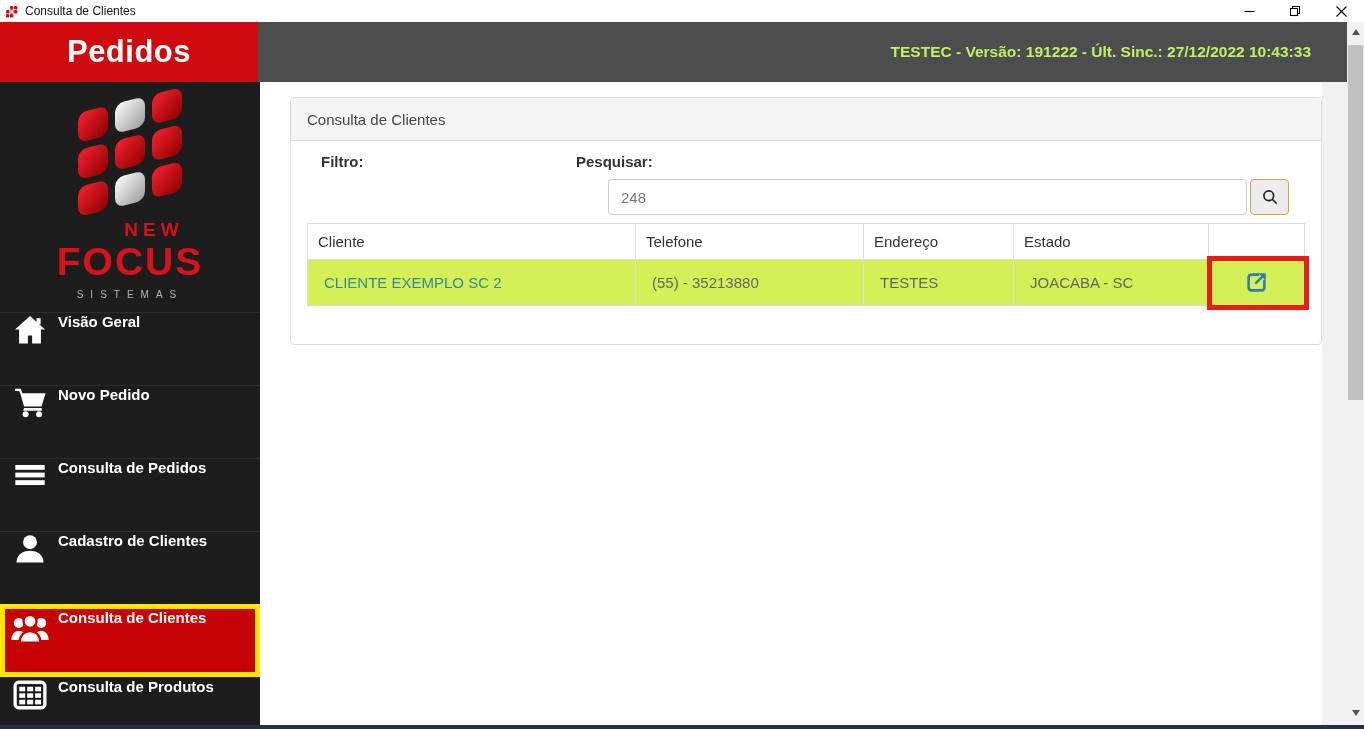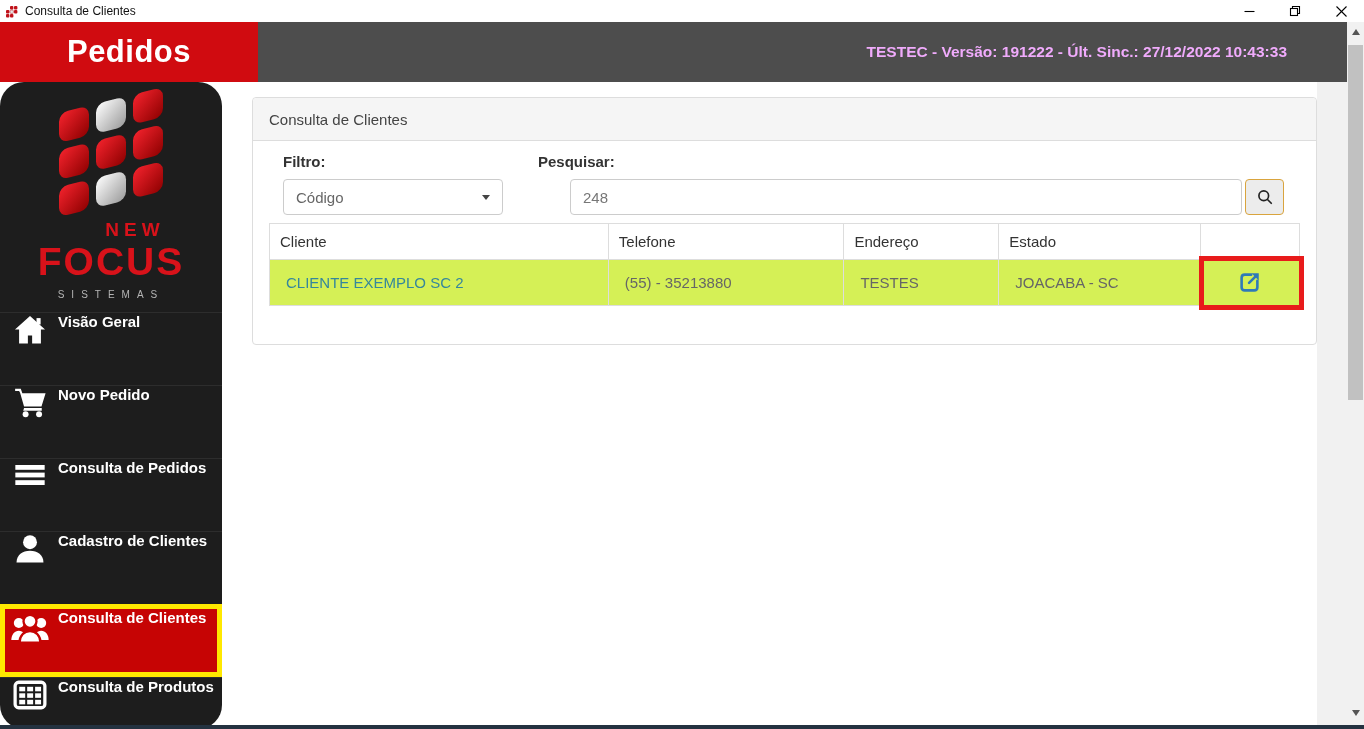--- a/index.html
+++ b/index.html
@@ -14,28 +14,28 @@
   .app-icon { width:13px; height:13px; margin:0 7px 0 5px; flex:0 0 auto; }
   .tb-title { font-size:12px; color:#111; }
   .tb-controls { margin-left:auto; display:flex; height:100%; }
   .tb-btn { width:46px; height:22px; display:flex; align-items:center; justify-content:center; }
 
   
   .viewport { position:absolute; top:22px; left:0; right:17px; bottom:0; }
   .header { height:60px; display:flex; }
   .brand { width:258px; background:#d00b10; color:#fff; font-size:31px; font-weight:bold;
            display:flex; align-items:center; justify-content:center; letter-spacing:0.5px; }
-  .topbar { flex:1; background:#4d4d4d; color:#f0abfc; font-weight:bold; font-size:15.5px;
-            display:flex; align-items:center; justify-content:flex-end; padding-right:60px; }
+  .topbar { flex:1; background:#4d4d4d; color:#bef264; font-weight:bold; font-size:15.5px;
+            display:flex; align-items:center; justify-content:flex-end; padding-right:36px; }
 
   
   .content { display:flex; height:647px; }
 
   
-  .sidebar { width:222px; background:#1d1d1d; overflow:hidden; flex:0 0 auto;border-radius:24px; }
+  .sidebar { width:260px; background:#1d1d1d; overflow:hidden; flex:0 0 auto; }
   .logo-block { height:230px; display:flex; flex-direction:column; align-items:center; justify-content:center; }
   .logo-tiles { display:grid; grid-template-columns:repeat(3,30px); grid-gap:7px;
                 transform:skewY(-14deg); margin-bottom:16px; margin-top:6px; }
   .tile { width:30px; height:30px; border-radius:9px; background:linear-gradient(135deg,#f5232d,#8d0000); }
   .tile.white { background:linear-gradient(135deg,#ffffff,#9a9a9a); }
   .logo-new   { color:#d8121a; font-size:19px; font-weight:bold; letter-spacing:5px; margin-left:48px; line-height:1.1; }
   .logo-focus { color:#d8121a; font-size:39px; font-weight:bold; letter-spacing:2px; line-height:1.1; }
   .logo-sis   { color:#b5b5b5; font-size:10px; letter-spacing:7px; margin-top:5px; }
 
   .menu-item { height:73px; display:flex; align-items:flex-start; padding-left:10px;
@@ -239,24 +239,20 @@
     <div class="main">
       <div class="gutter"></div>
 
       <div class="panel">
         <div class="panel-header">Consulta de Clientes</div>
         <div class="panel-body">
 
           <div class="filters">
             <div class="fgroup fgroup-filtro">
               <div class="flabel">Filtro:</div>
-              <div class="select-box">
-                <span>Código</span>
-                <span class="caret"></span>
-              </div>
             </div>
             <div class="fgroup fgroup-pesquisar">
               <div class="flabel">Pesquisar:</div>
               <div class="search-row">
                 <input class="text-input" type="text" value="248" style="">
                 <div class="search-btn">
                   <svg width="20" height="20" viewBox="0 0 24 24">
                     <circle cx="10.5" cy="10.5" r="5.8" fill="none" stroke="#222" stroke-width="2"></circle>
                     <line x1="15" y1="15" x2="19.5" y2="19.5" stroke="#222" stroke-width="2" stroke-linecap="round"></line>
                   </svg>

